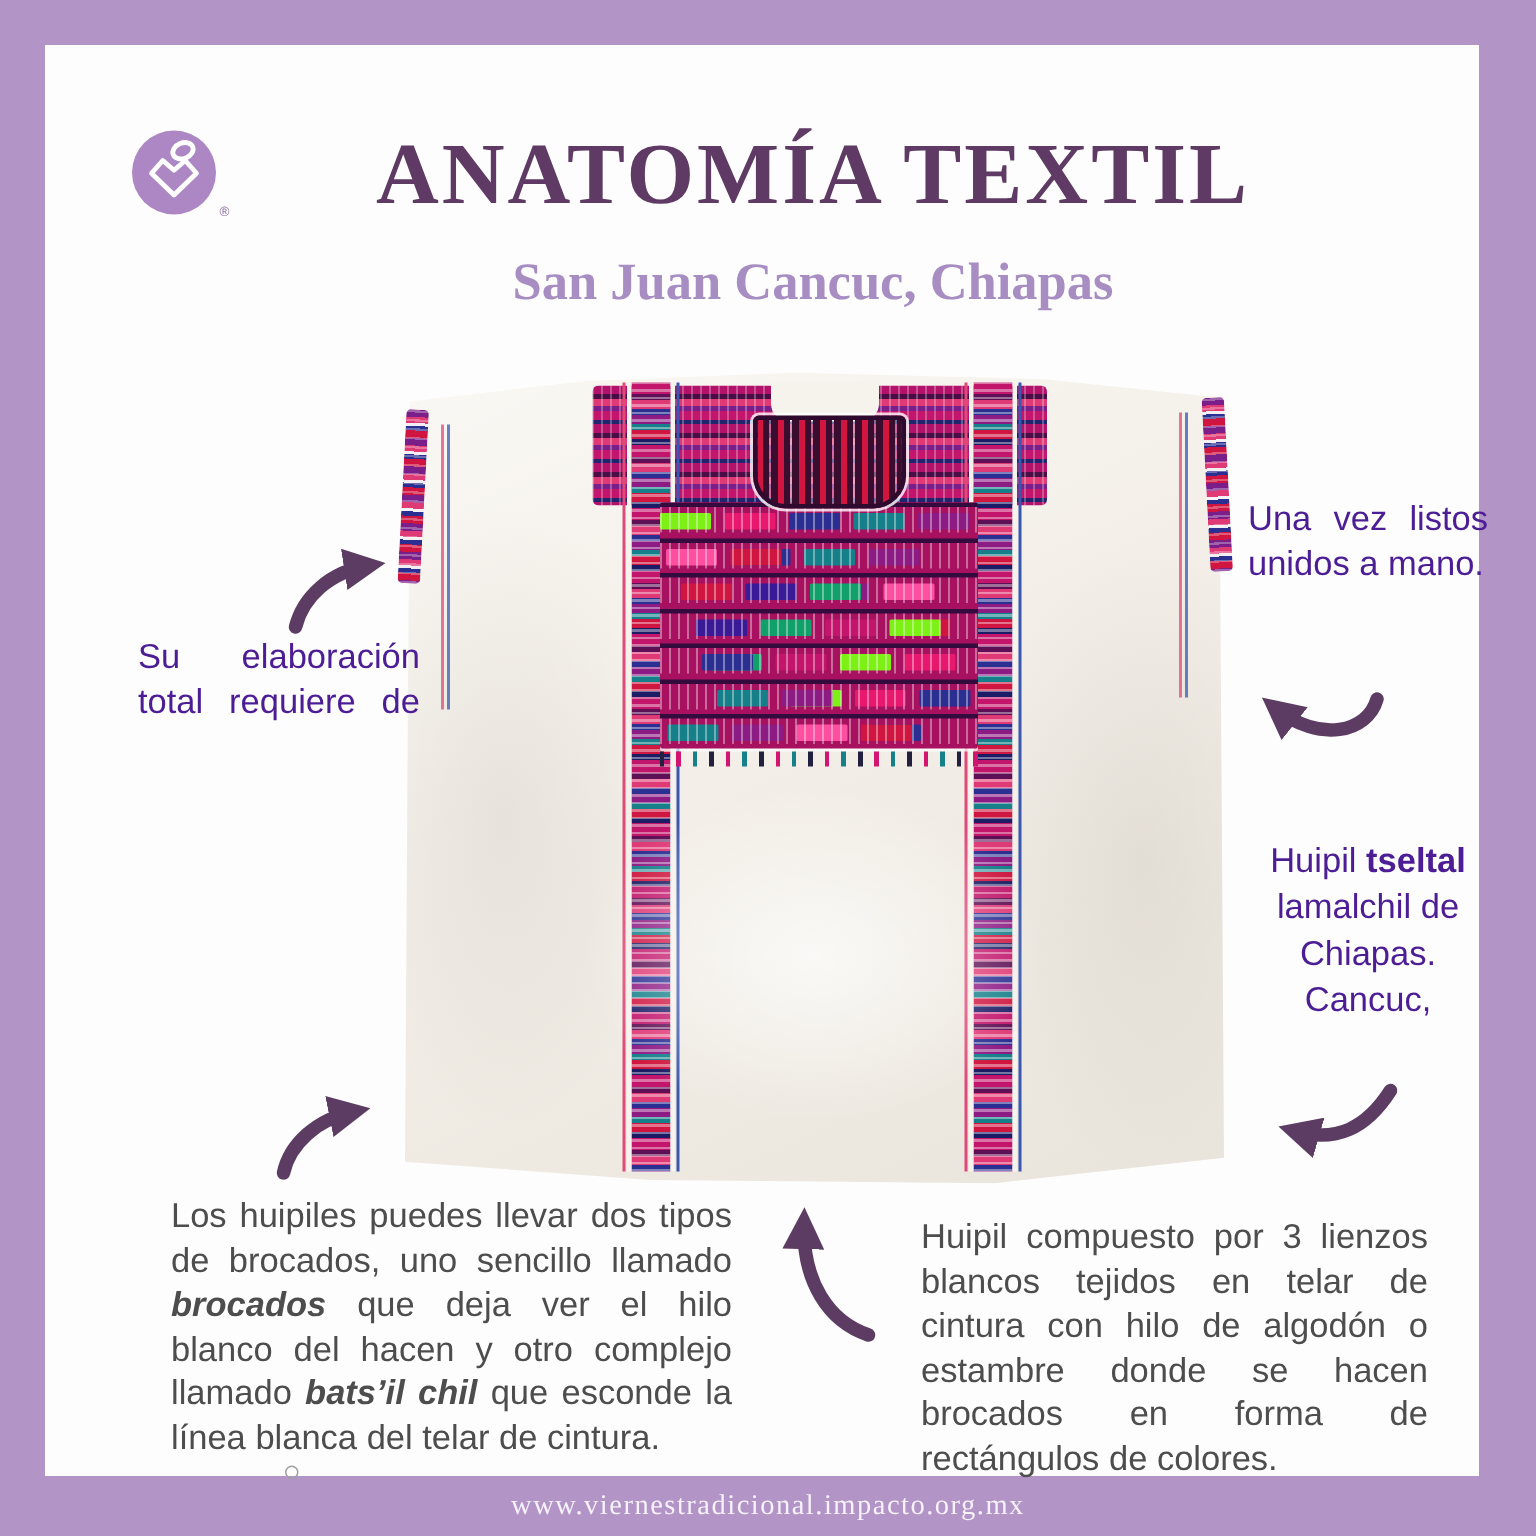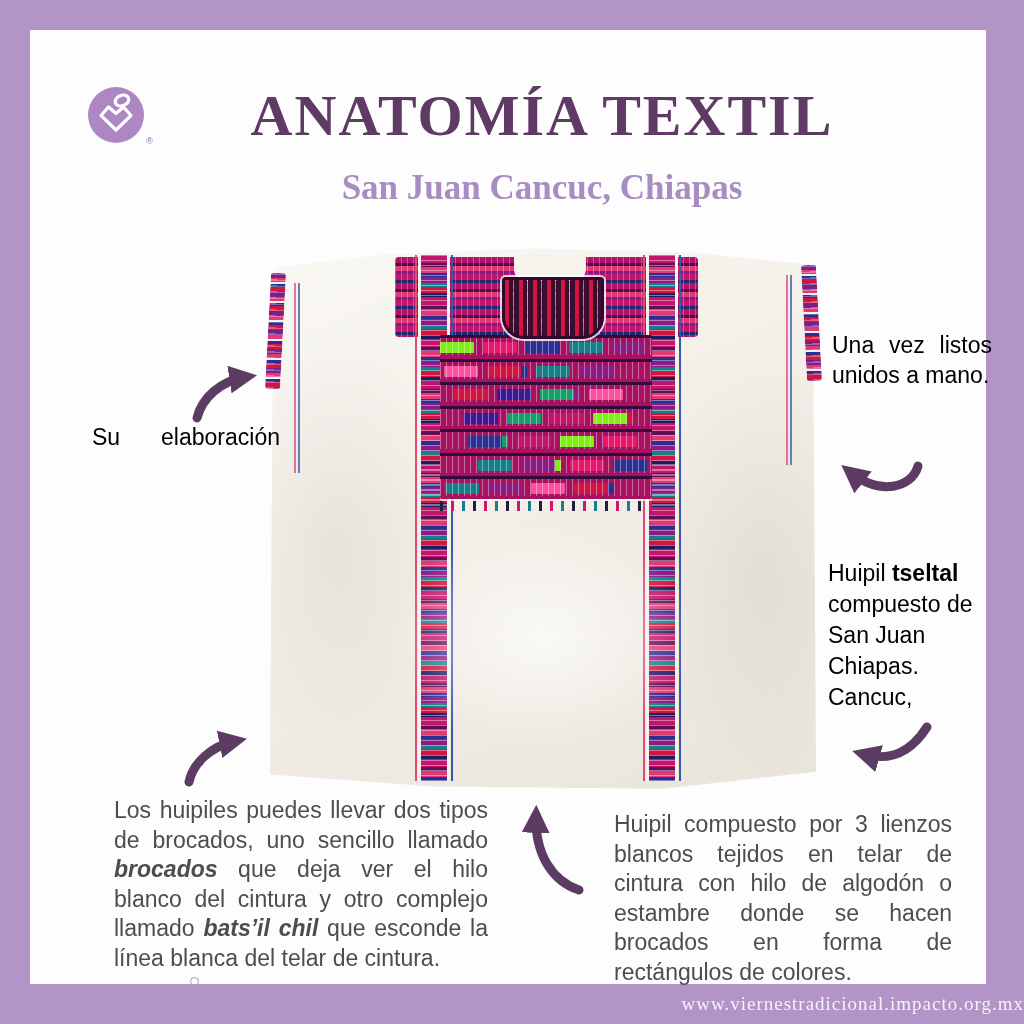--- a/index.html
+++ b/index.html
@@ -93,36 +93,36 @@
     background:
       repeating-linear-gradient(0deg, rgba(255,255,255,.3) 0 1.5px, transparent 1.5px 6px),
       repeating-linear-gradient(180deg,#7a1f8a 0 5px,#e03a76 5px 9px,#f3eef2 9px 11px,#2b2f92 11px 14px,#d01640 14px 19px);
   }
   .sleeve-edge.left  { left:-2px; top:30px;  transform:rotate(3deg); }
   .sleeve-edge.right { right:-3px; top:22px; transform:rotate(-3deg); }
   .pin { position:absolute; width:2px; height:190px; background:#e04a7a; box-shadow:4px 0 0 #3a57b0; opacity:.75; }
   .pin.left  { left:24px;  top:40px; }
   .pin.right { right:28px; top:32px; }
   
-  .note { position:absolute; color:#000000; font-size:23px; line-height:30px; }
+  .note { position:absolute; color:#4c1d95; font-size:23px; line-height:30px; }
   .jline { text-align:justify; text-align-last:justify; }
   .note-left  { left:62px;  top:392px; width:188px; }
   .note-right-top { left:802px; top:300px; width:160px; }
-  .note-right-mid { left:798px; top:528px; width:168px; line-height:31px; }
+  .note-right-mid { left:798px; top:528px; width:168px; text-align:center; line-height:31px; }
   .para { position:absolute; color:#4d4d4d; font-size:23px; line-height:29.5px; text-align:justify; margin:0; }
   .para-bottom-left  { left:84px;  top:766px; width:374px; }
   .para-bottom-right { left:584px; top:780px; width:338px; }
   .b  { font-weight:700; }
   .bi { font-weight:700; font-style:italic; }
   
   .arrow { position:absolute; overflow:visible; }
   .arrow path { fill:none; stroke:#5d3c63; stroke-width:9; stroke-linecap:round; }
   
   .footer {
-    position:absolute; left:0; bottom:9px; width:1024px; text-align:right;
+    position:absolute; left:0; bottom:9px; width:1024px; text-align:center;
     font-family:"Liberation Serif", serif; font-size:19px; letter-spacing:1px; color:#f6f1fa;
   }
   .ring { position:absolute; left:160px; top:947px; width:7px; height:7px;
     border:1.5px solid #a0a0a0; border-radius:50%; }
 </style>
 </head>
 <body>
 
 <div class="canvas">
   <div class="content">
@@ -224,36 +224,36 @@
     </svg>
     <svg class="arrow" style="left:150px;top:698px" width="74" height="60">
       <path d="M9,54 C13,35 31,18 56,13" marker-end="url(#ah)"></path>
     </svg>
     <svg class="arrow" style="left:492px;top:774px" width="64" height="94">
       <path d="M57,86 C30,77 13,50 14,12" marker-end="url(#ah)"></path>
     </svg>
 
     <div class="note note-left">
       <div class="jline">Su elaboración</div>
+      <div class="jline">total requiere de</div>
     </div>
 
     <div class="note note-right-top">
       <div class="jline">Una vez listos</div>
       <div>unidos a mano.</div>
     </div>
 
     <div class="note note-right-mid">
       <div><span>Huipil </span><span class="b">tseltal</span></div>
-      <div>compuesto de</div>
-      <div>San Juan</div>
+      <div>lamalchil de</div>
       <div>Chiapas.</div>
       <div>Cancuc,</div>
     </div>
 
-    <p class="para para-bottom-left"><span>Los huipiles puedes llevar dos tipos de brocados, uno sencillo llamado </span><span class="bi">brocados</span><span> que deja ver el hilo blanco del cintura y otro complejo llamado </span><span class="bi">bats’il chil</span><span> que esconde la línea blanca del telar de cintura.</span></p>
+    <p class="para para-bottom-left"><span>Los huipiles puedes llevar dos tipos de brocados, uno sencillo llamado </span><span class="bi">brocados</span><span> que deja ver el hilo blanco del hacen y otro complejo llamado </span><span class="bi">bats’il chil</span><span> que esconde la línea blanca del telar de cintura.</span></p>
 
     <p class="para para-bottom-right">Huipil compuesto por 3 lienzos blancos tejidos en telar de cintura con hilo de algodón o estambre donde se hacen brocados en forma de rectángulos de colores.</p>
 
     <span class="ring"></span>
   </div>
 
   <div class="footer">www.viernestradicional.impacto.org.mx</div>
 </div>
 
 </body></html>

